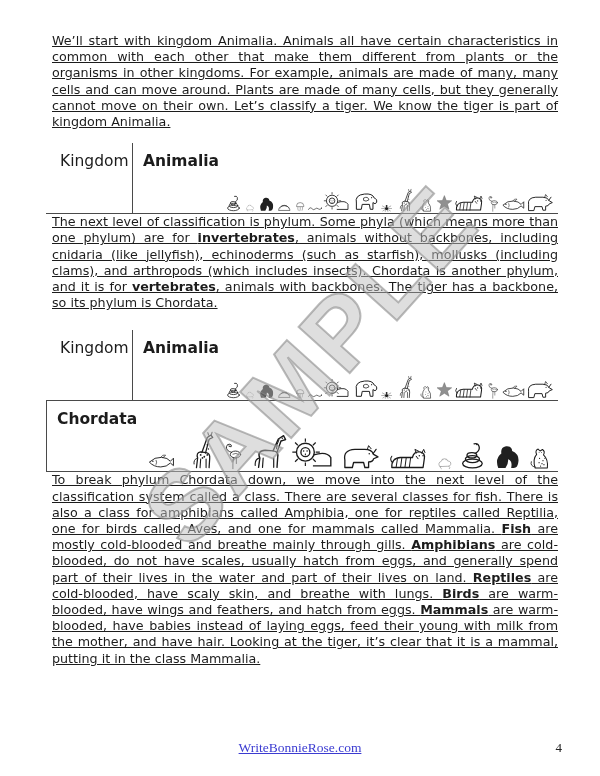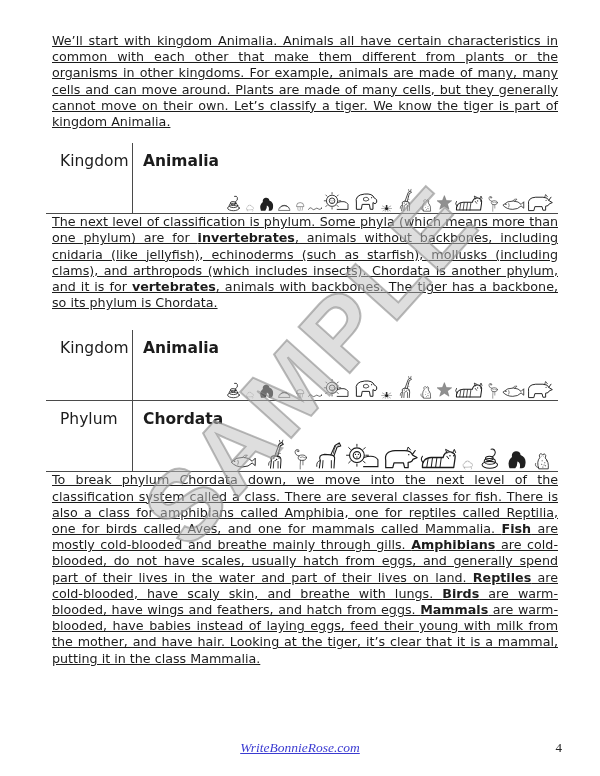--- a/index.html
+++ b/index.html
@@ -34,21 +34,21 @@
     color:rgba(190,190,190,0.50);
     -webkit-text-stroke:2px rgba(140,140,140,0.60);
     transform:rotate(-48deg);
     pointer-events:none;z-index:10;user-select:none;
   }
 
   .footer{
     position:absolute;left:0;bottom:20px;width:100%;text-align:center;
     font-family:"Liberation Serif",serif;font-size:13.5px;
   }
-  .footer a{color:var(--link);text-decoration:underline;cursor:pointer;font-style:italic;}
+  .footer a{color:var(--link);text-decoration:underline;cursor:pointer;}
   .pagenum{
     position:absolute;right:38px;bottom:20px;
     font-family:"Liberation Serif",serif;font-size:13px;color:#222;
   }
   .defs{position:absolute;width:0;height:0;overflow:hidden;}
 </style>
 </head>
 <body>
 
 <div class="page">
@@ -168,21 +168,20 @@
               <svg viewBox="0 0 64 64" width="44" height="28" preserveAspectRatio="xMidYMax meet">
                 <use href="#sym-fish"></use>
               </svg>
               <svg viewBox="0 0 64 64" width="52" height="40" preserveAspectRatio="xMidYMax meet">
                 <use href="#sym-rhino"></use>
               </svg>
             </div>
           </div>
         </div>
         <div class="trow">
-          <div class="tlabel">Phylum</div>
           <div class="tcontent">
             <span class="tvalue">Chordata</span>
             <div class="strip">
               <svg viewBox="0 0 64 64" width="44" height="28" preserveAspectRatio="xMidYMax meet">
                 <use href="#sym-fish"></use>
               </svg>
               <svg viewBox="0 0 64 64" width="42" height="62" preserveAspectRatio="xMidYMax meet">
                 <use href="#sym-giraffe"></use>
               </svg>
               <svg viewBox="0 0 64 64" width="30" height="56" preserveAspectRatio="xMidYMax meet">

